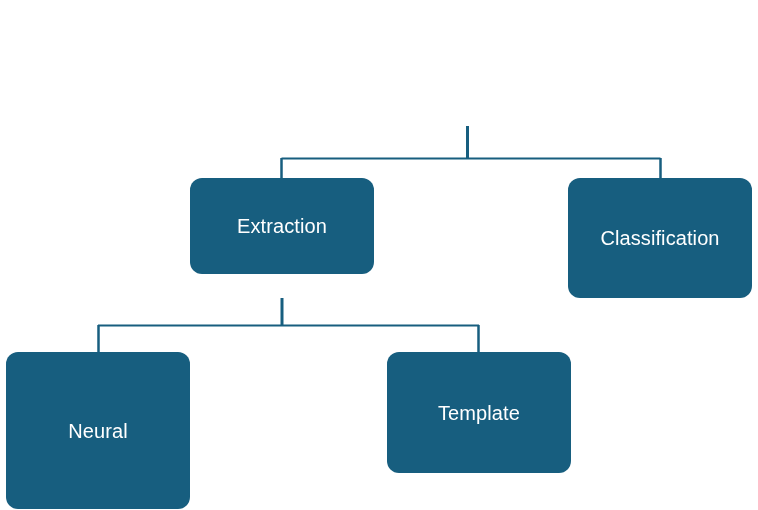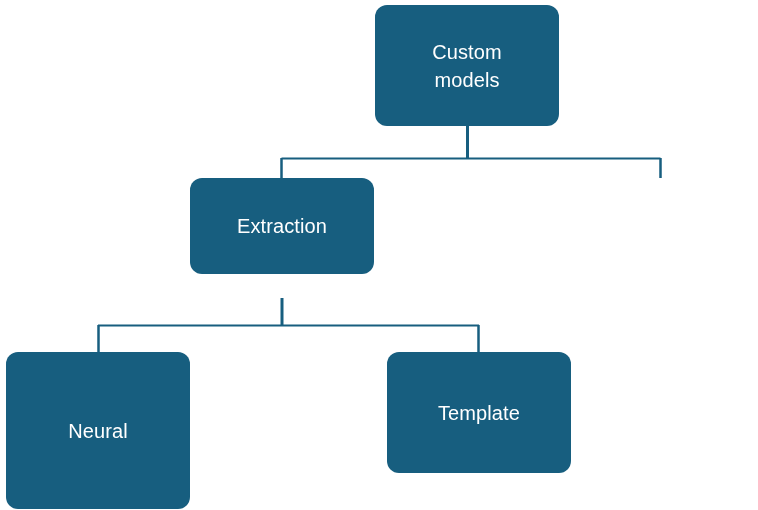--- a/index.html
+++ b/index.html
@@ -72,29 +72,28 @@
       <path d="M281.5 158 L281.5 178" stroke-width="2.5"></path>
       <path d="M660.5 158 L660.5 178" stroke-width="2.5"></path>
 
       <path d="M282 298 L282 326" stroke-width="3"></path>
       <path d="M98 325.5 L479 325.5" stroke-width="2"></path>
       <path d="M98.5 325 L98.5 352" stroke-width="2.5"></path>
       <path d="M478.5 325 L478.5 352" stroke-width="2.5"></path>
     </g>
   </svg>
 
-  <div class="node node--root">
-    <span class="node-label">Custom
-models</span>
-  </div>
 
   <div class="node node--extraction">
     <span class="node-label">Extraction</span>
   </div>
 
+  <div class="node node--classification">
+    <span class="node-label">Classification</span>
+  </div>
 
   <div class="node node--neural">
     <span class="node-label">Neural</span>
   </div>
 
   <div class="node node--template">
     <span class="node-label">Template</span>
   </div>
 
 </div>

